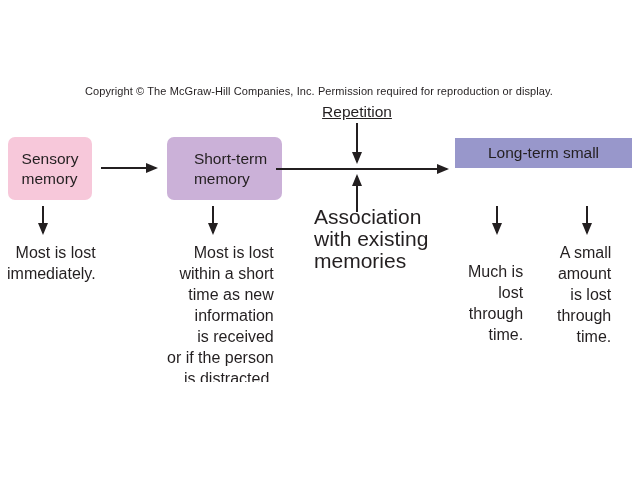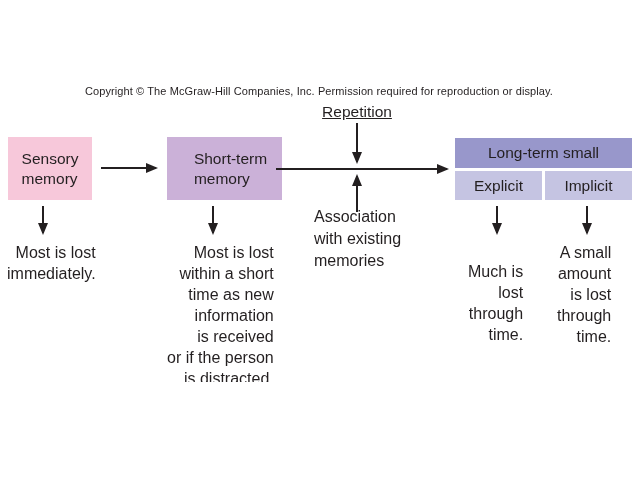--- a/index.html
+++ b/index.html
@@ -24,21 +24,21 @@
 
   .repetition {
     top: 103px; left: 277px; width: 160px;
     text-align: center;
     font-size: 15.5px;
     text-decoration: underline;
   }
 
   .memory-box {
     display: flex; align-items: center; justify-content: center;
-    font-size: 15.5px; line-height: 20px;
+    font-size: 15.5px; line-height: 20px; border-radius: 7px;
   }
   .sensory-box   { left: 8px;   top: 137px; width: 84px;  height: 63px; background: var(--sensory-box); }
   .shortterm-box { left: 167px; top: 137px; width: 103px; height: 63px; background: var(--short-term-box); padding-left: 12px; }
 
   .ltm-box { left: 455px; top: 138px; width: 177px; }
   .ltm-header {
     height: 30px; background: var(--long-term-header);
     display: flex; align-items: center; justify-content: center;
     font-size: 15.5px;
   }
@@ -50,21 +50,21 @@
   }
 
   .note { font-size: 16px; line-height: 21px; text-align: right; }
   .note-sensory   { left: 7px;   top: 242px; }
   .note-shortterm { left: 167px; top: 242px; }
   .note-explicit  { left: 468px; top: 242px; margin-top: 19px; }
   .note-implicit  { left: 557px; top: 242px; }
 
   .association-label {
     left: 314px; top: 206px;
-    font-size: 16px; line-height: 22px;
+    font-size: 21px; line-height: 22px;
   }
 
   .fig-label {
     left: 546px; top: 428px; width: 80px;
     text-align: center;
     font-size: 13.5px; line-height: 18px;
   }
 
   svg.arrows {
     position: absolute; inset: 0;
@@ -91,28 +91,20 @@
   </div>
 
   <div class="abs memory-box shortterm-box">
     <span class="pre">Short-term
 memory</span>
   </div>
 
   <div class="abs ltm-box">
     <div class="ltm-header">
       <span>Long-term small</span>
-    </div>
-    <div class="ltm-cells">
-      <div class="ltm-cell">
-        <span>Explicit</span>
-      </div>
-      <div class="ltm-cell">
-        <span>Implicit</span>
-      </div>
     </div>
   </div>
 
   <div class="abs note note-sensory pre">Most is lost
 immediately.</div>
   <div class="abs note note-shortterm pre">Most is lost
 within a short
 time as new
 information
 is received

